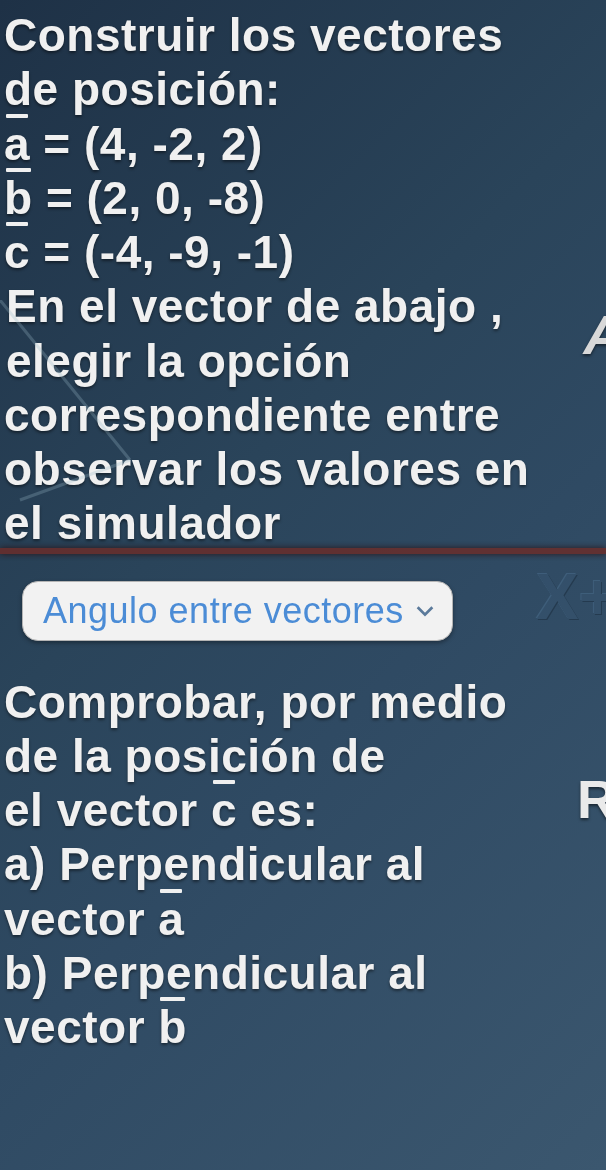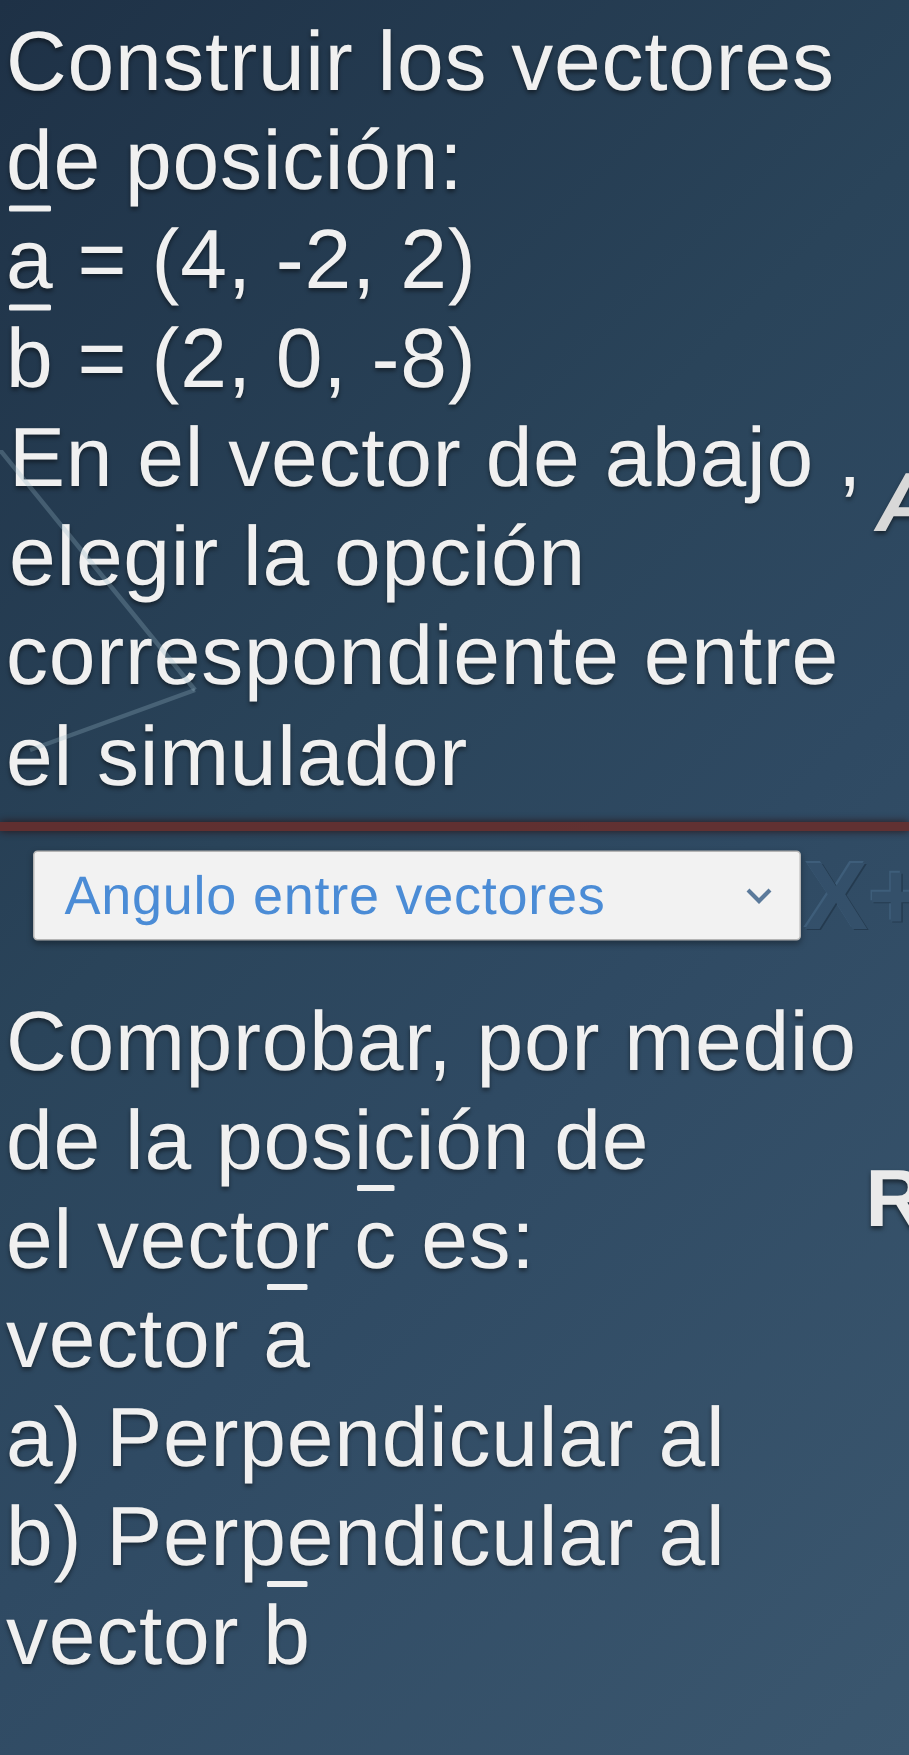--- a/index.html
+++ b/index.html
@@ -4,29 +4,29 @@
 <style>
   html,body{margin:0;padding:0;width:606px;height:1170px;overflow:hidden}
   body{
     background:linear-gradient(135deg,#1e3146 0%,#2a445a 40%,#2f4a63 60%,#3b576f 100%);
     font-family:Arial,Helvetica,sans-serif;
     color:#f0f0f0;
     position:relative;
     box-sizing:border-box
   }
   .content{padding:8px 12px 12px 4px}
-  .t{font-size:56px;line-height:1.18;font-weight:400;letter-spacing:.5px;text-shadow:0 2px 3px rgba(0,0,0,.45)}
+  .t{font-size:46px;line-height:1.18;font-weight:700;letter-spacing:.5px;text-shadow:0 2px 3px rgba(0,0,0,.45)}
   .shift{padding-left:2px}
   .combo-row{margin:30px 0 34px 18px;position:relative}
   .combo{
     display:flex;align-items:center;justify-content:space-between;
-    width:512px;height:60px;
+    width:431px;height:60px;
     background:#f2f2f2;
     border:1px solid #b4b4b4;
-    border-radius:3px;
+    border-radius:16px;
     box-shadow:0 2px 4px rgba(0,0,0,.35);
     padding:0 16px 0 20px;box-sizing:border-box
   }
   .combo-label{
     font-size:36px;color:#4b8cd6;
     letter-spacing:.5px;
     font-family:Arial,Helvetica,sans-serif
   }
   .chev{width:22px;height:22px;display:block}
   .chev path{stroke:#5b7a9b;stroke-width:3;fill:none}
@@ -51,44 +51,48 @@
 <div class="content">
   <div class="t">Construir los vectores</div>
   <div class="t">de posición:</div>
 
   <div class="t">
     <span class="vbar">a</span><span> = (4, -2, 2)</span>
   </div>
   <div class="t">
     <span class="vbar">b</span><span> = (2, 0, -8)</span>
   </div>
+  <div class="t">
+    <span class="vbar">c</span><span> = (-4, -9, -1)</span>
+  </div>
 
   <div class="t shift">En el vector de abajo ,</div>
   <div class="t shift">elegir la opción</div>
   <div class="t">correspondiente entre</div>
+  <div class="t">observar los valores en</div>
   <div class="t">el simulador</div>
 
   <div class="combo-row">
     <div class="combo">
       <span class="combo-label">Angulo entre vectores</span>
       <svg class="chev" viewBox="0 0 24 24">
           <path d="M4 8 L12 16 L20 8"></path>
         </svg>
     </div>
   </div>
 
   <div class="t">Comprobar, por medio</div>
   <div class="t">de la posición de</div>
   <div class="t">
     <span>el vector </span><span class="vbar">c</span><span> es:</span>
   </div>
+  <div class="t">a) Perpendicular al</div>
   <div class="t">
     <span>vector </span><span class="vbar">a</span>
   </div>
-  <div class="t">a) Perpendicular al</div>
   <div class="t">b) Perpendicular al</div>
   <div class="t">
     <span>vector </span><span class="vbar">b</span>
   </div>
 </div>
 
 <div class="ov redline"></div>
 <div class="ov xglyph">X+</div>
 <div class="ov edgeA">A</div>
 <div class="ov edgeR">R</div>

